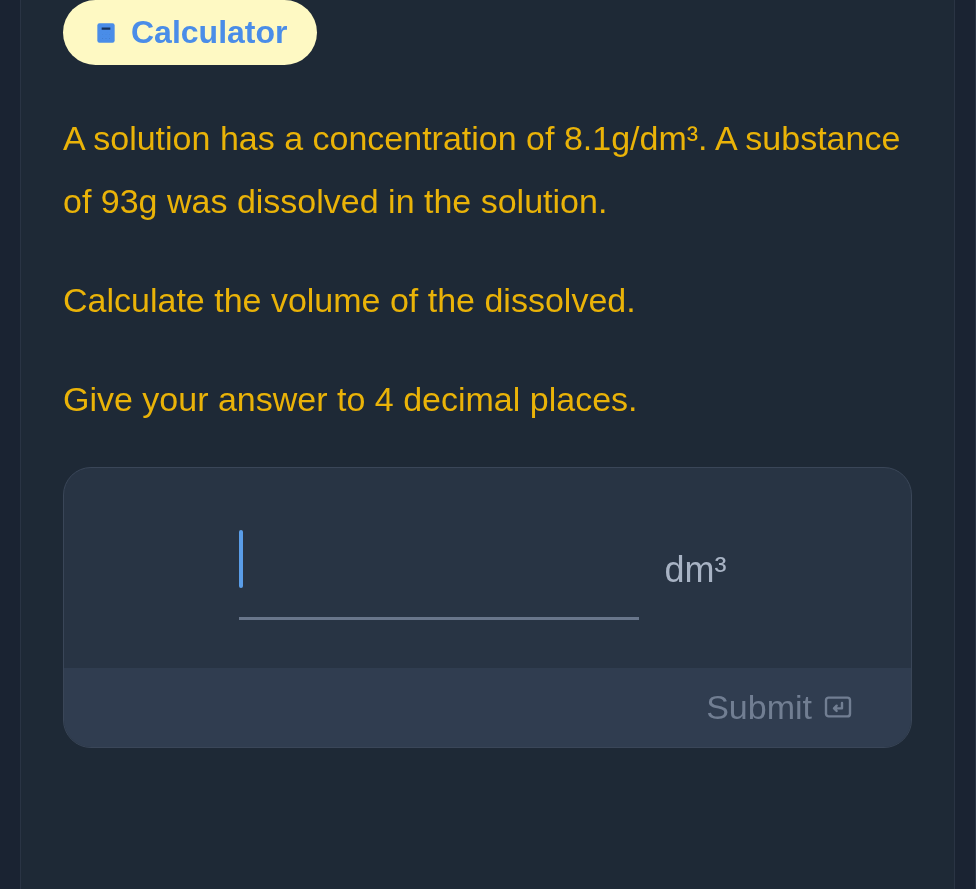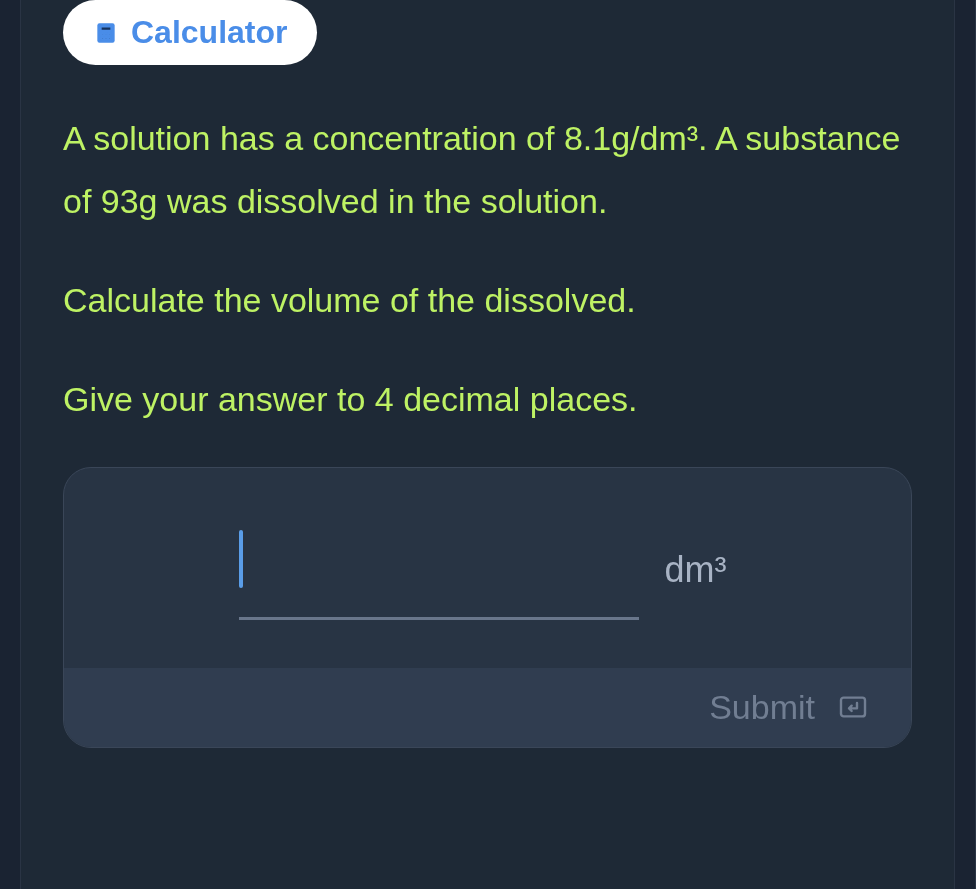--- a/index.html
+++ b/index.html
@@ -17,31 +17,31 @@
     border-radius: 0;
     padding: 0 42px 40px 42px;
     height: 100%;
     border-left: 1px solid #2a3444;
     border-right: 1px solid #2a3444;
   }
   .calc-pill {
     display: inline-flex;
     align-items: center;
     gap: 12px;
-    background: #ffffff;
+    background: #fef9c3;
     color: #4a8de8;
     padding: 14px 30px;
     border-radius: 999px;
     font-size: 32px;
     font-weight: 600;
     margin-bottom: 42px;
   }
   .calc-pill svg { width: 26px; height: 26px; flex-shrink: 0; }
   .question-text {
-    color: #bef264;
+    color: #eab308;
     font-size: 34px;
     line-height: 1.85;
     font-weight: 400;
   }
   .question-text p { margin-bottom: 36px; }
   .answer-card {
     margin-top: 28px;
     background: #283444;
     border: 1px solid #3a4658;
     border-radius: 28px;
@@ -84,25 +84,25 @@
   }
   .unit {
     color: #a8b3c4;
     font-size: 36px;
     font-weight: 400;
     padding-bottom: 8px;
     margin-left: 4px;
   }
   .submit-bar {
     background: #303d50;
-    padding: 20px 42px;
+    padding: 20px 57px;
     display: flex;
     justify-content: flex-end;
     align-items: center;
-    gap: 22px;
+    gap: 10px;
     cursor: pointer;
   }
   .submit-bar span {
     color: #717e92;
     font-size: 34px;
     font-weight: 400;
   }
   .submit-bar svg { width: 32px; height: 32px; }
 </style>
 </head>

